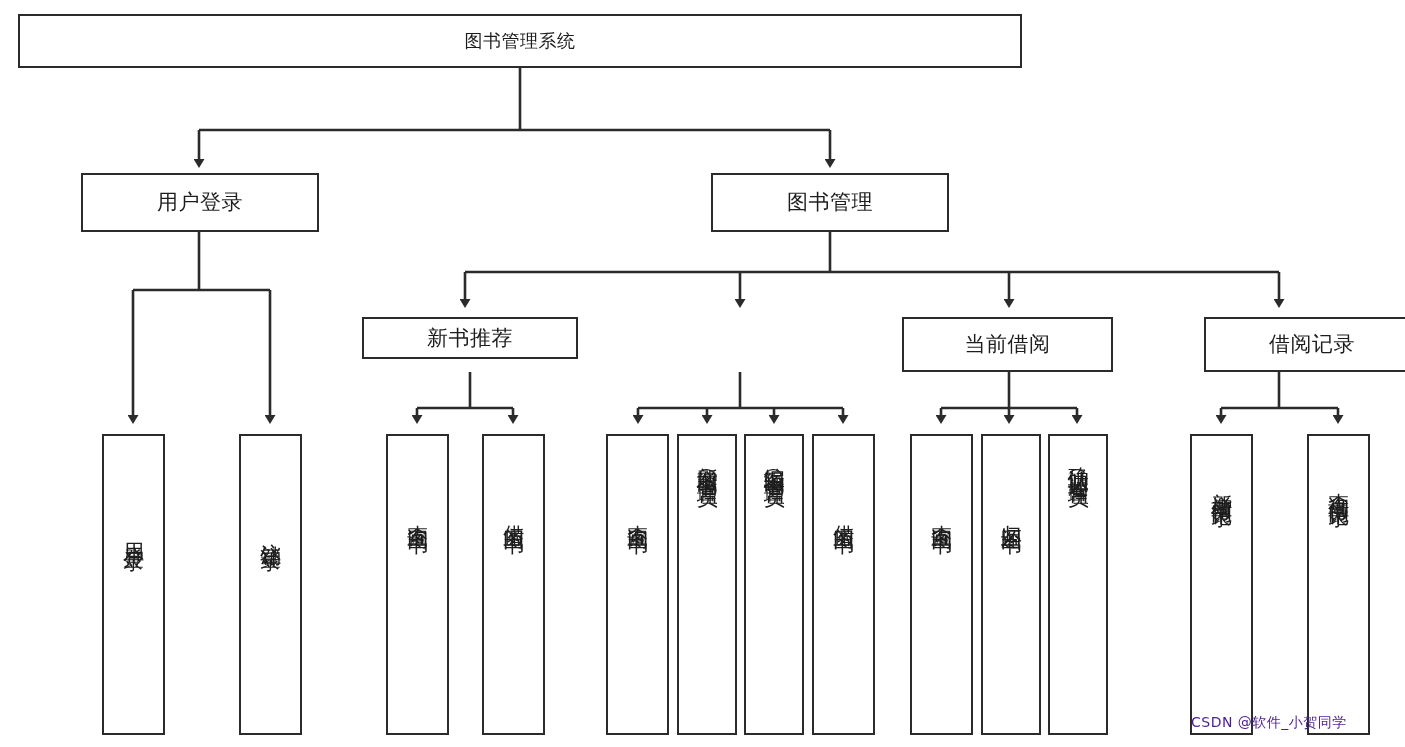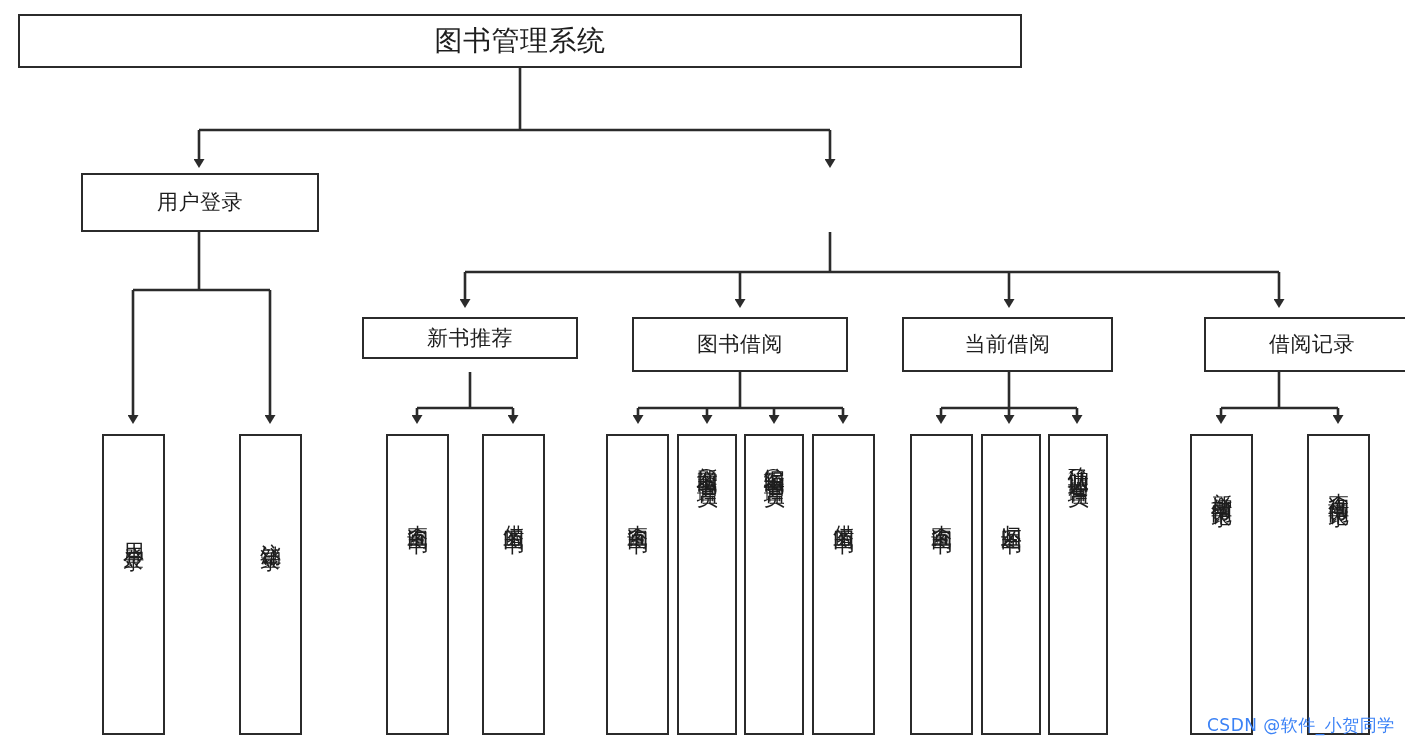--- a/index.html
+++ b/index.html
@@ -29,21 +29,21 @@
     line-height:1.18;
     letter-spacing:0.5px;
     white-space:pre-line;
     text-align:center;
   }
   
   .node.h .label{
     font-size:21px;
     font-weight:400;
   }
-  .node.root .label{font-size:28px;}
+  .node.root .label{font-size:18px;}
   
   .node.v{
     align-items:flex-start;
     padding-top:12px;
   }
   .node.v .label{
     writing-mode:vertical-rl;
     text-orientation:upright;
     font-size:21px;
     line-height:1.25;
@@ -52,26 +52,25 @@
     max-height:680px;
   }
   .node.v.mid .label{ margin-top:78px; }
   .node.v.mid2 .label{ margin-top:60px; }
   .node.v.tall .label{ margin-top:28px; }
   .node.v.top .label{ margin-top:2px; }
 
   #watermark{
     position:absolute;
     left:1191px; top:714px;
-    font-size:17px;
-    color:#3b82f6;
+    font-size:14px;
+    color:#4c1d95;
     letter-spacing:0.5px;
     white-space:nowrap;
     user-select:none;
-    margin-left:16px;
   }
 </style>
 </head>
 <body>
 
 <div id="diagram-root">
 
   <svg id="edges" viewBox="0 0 1405 747" xmlns="http://www.w3.org/2000/svg">
     <defs>
       <marker id="arrow" markerWidth="9" markerHeight="11" refX="1" refY="5.5" orient="auto" markerUnits="userSpaceOnUse">
@@ -122,26 +121,26 @@
     </g>
   </svg>
 
   <div class="node h root" style="left:18px;top:14px;width:1004px;height:54px;">
     <span class="label">图书管理系统</span>
   </div>
 
   <div class="node h" style="left:81px;top:173px;width:238px;height:59px;">
     <span class="label">用户登录</span>
   </div>
+  <div class="node h" style="left:711px;top:173px;width:238px;height:59px;">
+    <span class="label">图书管理</span>
+  </div>
 
   <div class="node h" style="left:362px;top:317px;width:216px;height:42px;">
     <span class="label">新书推荐</span>
-  </div>
-  <div class="node h" style="left:632px;top:317px;width:216px;height:55px;">
-    <span class="label">图书借阅</span>
   </div>
   <div class="node h" style="left:902px;top:317px;width:211px;height:55px;">
     <span class="label">当前借阅</span>
   </div>
   <div class="node h" style="left:1172px;top:317px;width:216px;height:55px;margin-left:32px;">
     <span class="label">借阅记录</span>
   </div>
 
   <div class="node v mid" style="left:102px;top:434px;width:63px;height:301px;">
     <span class="label">用户登录</span>

